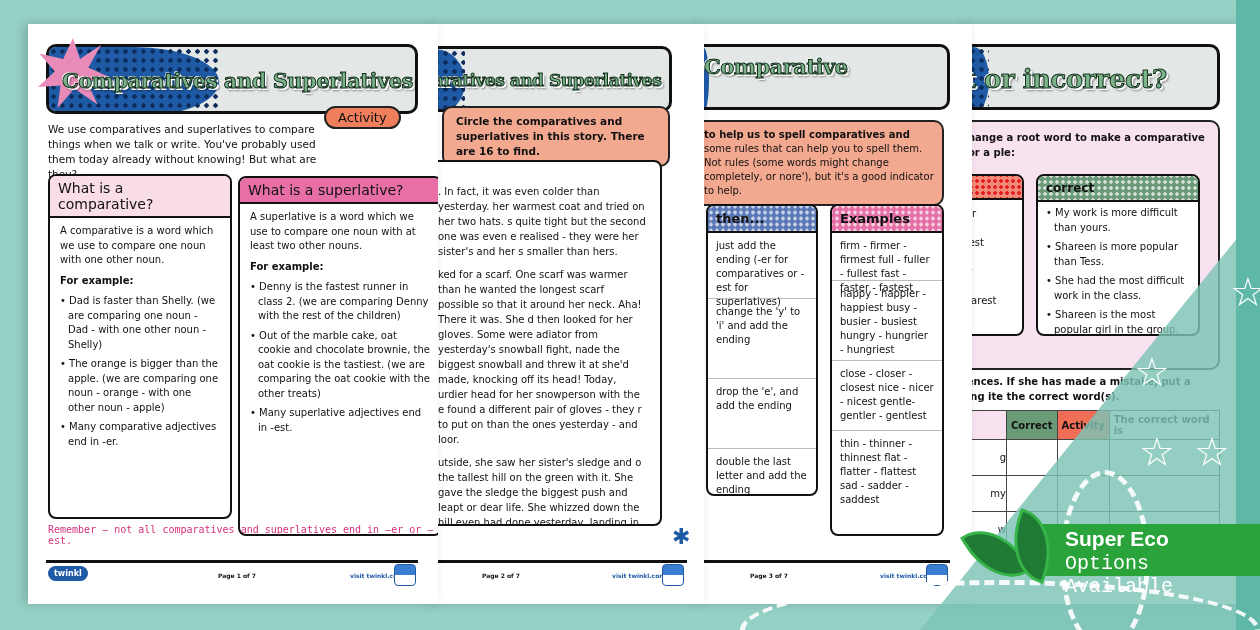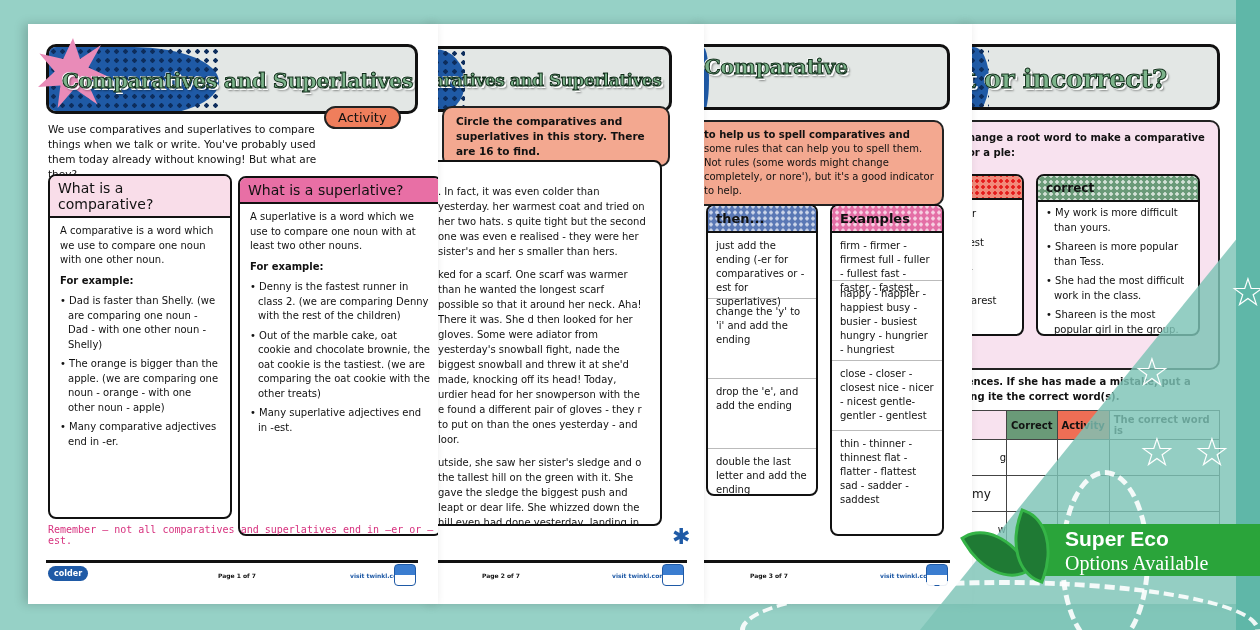--- a/index.html
+++ b/index.html
@@ -38,21 +38,21 @@
 .pink-panel{position:absolute;background:#f8e2ef;border:2px solid #222;border-radius:10px}
 .tbl{position:absolute;border-collapse:collapse;font-size:10px}
 .tbl td{border:1px solid #444;height:36px;width:48px}
 .tbl th{border:1px solid #444;font-size:10px;padding:3px 4px;height:18px}
 .teal-overlay{position:absolute;right:0;bottom:0;width:340px;height:420px;background:#7cc3b6;opacity:.82;clip-path:polygon(100% 0,100% 100%,0 100%);z-index:6}
 .teal-right{position:absolute;right:0;top:0;width:24px;height:630px;background:#5fb7a8;z-index:7}
 .eco{position:absolute;left:965px;top:518px;width:295px;height:66px;z-index:9}
 .eco-band{position:absolute;left:70px;top:6px;right:0;height:52px;background:#2aa43a}
 .eco-leaf{position:absolute;width:46px;height:64px;background:#1f7a34;border:3px solid #35b447;border-radius:0 90% 0 90%;}
 .eco-title{position:absolute;left:100px;top:9px;color:#fff;font-family:"Liberation Sans",sans-serif;font-weight:bold;font-size:21px}
-.eco-sub{position:absolute;left:100px;top:34px;color:#fff;font-family:Liberation Serif, serif;font-size:20px}
+.eco-sub{position:absolute;left:100px;top:34px;color:#fff;font-family:Liberation Mono, monospace;font-size:20px}
 .dash{position:absolute;border:5px dashed #fff;border-radius:50%;z-index:8;opacity:.9}
 .starshape{position:absolute;width:44px;height:44px;background:transparent;z-index:8;color:#fff;font-size:40px;line-height:44px;text-align:center}
 </style>
 </head>
 <body>
 
 <div class="page" id="p1">
   <div class="banner" style="left:18px;top:20px;width:372px;height:70px">
     <div class="blob" style="left:0;top:0;width:170px;height:70px">
         <div class="dots"></div>
@@ -84,21 +84,21 @@
       <ul>
         <li>Denny is the fastest runner in class 2. (we are comparing Denny with the rest of the children)</li>
         <li>Out of the marble cake, oat cookie and chocolate brownie, the oat cookie is the tastiest. (we are comparing the oat cookie with the other treats)</li>
         <li>Many superlative adjectives end in -est.</li>
       </ul>
     </div>
   </div>
 
   <div class="remember" style="left:20px;top:500px">Remember – not all comparatives and superlatives end in –er or –est.</div>
   <div class="footer-line" style="left:18px;top:536px;width:372px"></div>
-  <div class="twinkl" style="left:20px;top:542px">colder</div>
+  <div class="twinkl" style="left:20px;top:542px">twinkl</div>
   <div class="footer-txt" style="left:190px;top:548px">Page 1 of 7</div>
   <div class="footer-txt" style="left:322px;top:548px;color:#1f5aa6">visit twinkl.com</div>
   <div class="badge" style="left:366px;top:540px"></div>
 </div>
 
 <div class="page" id="p2">
   <div class="banner" style="left:-30px;top:22px;width:270px;height:66px">
     <div class="blob" style="left:0;top:0;width:60px;height:66px">
         <div class="dots"></div>
       </div>
@@ -183,21 +183,21 @@
       <th style="background:#ef6e55">Activity</th>
       <th style="background:#fff;width:110px;text-align:left">The correct word is</th>
     </tr>
     <tr>
       <td style="text-align:right;font-size:10px">g</td>
       <td></td>
       <td></td>
       <td></td>
     </tr>
     <tr>
-      <td style="text-align:center;font-size:12px">my</td>
+      <td style="text-align:right;font-size:10px">my</td>
       <td></td>
       <td></td>
       <td></td>
     </tr>
     <tr>
       <td style="text-align:right;font-size:10px">w</td>
       <td></td>
       <td></td>
       <td></td>
     </tr>

